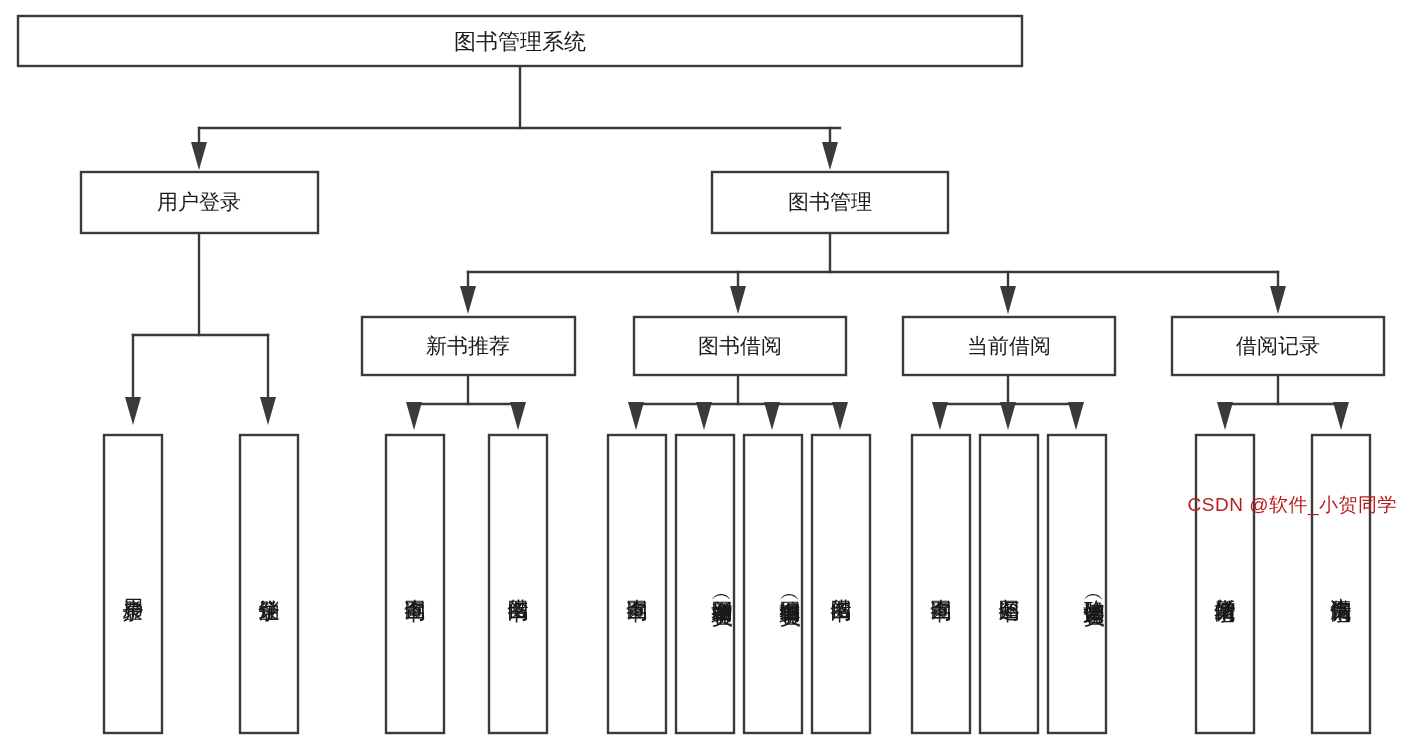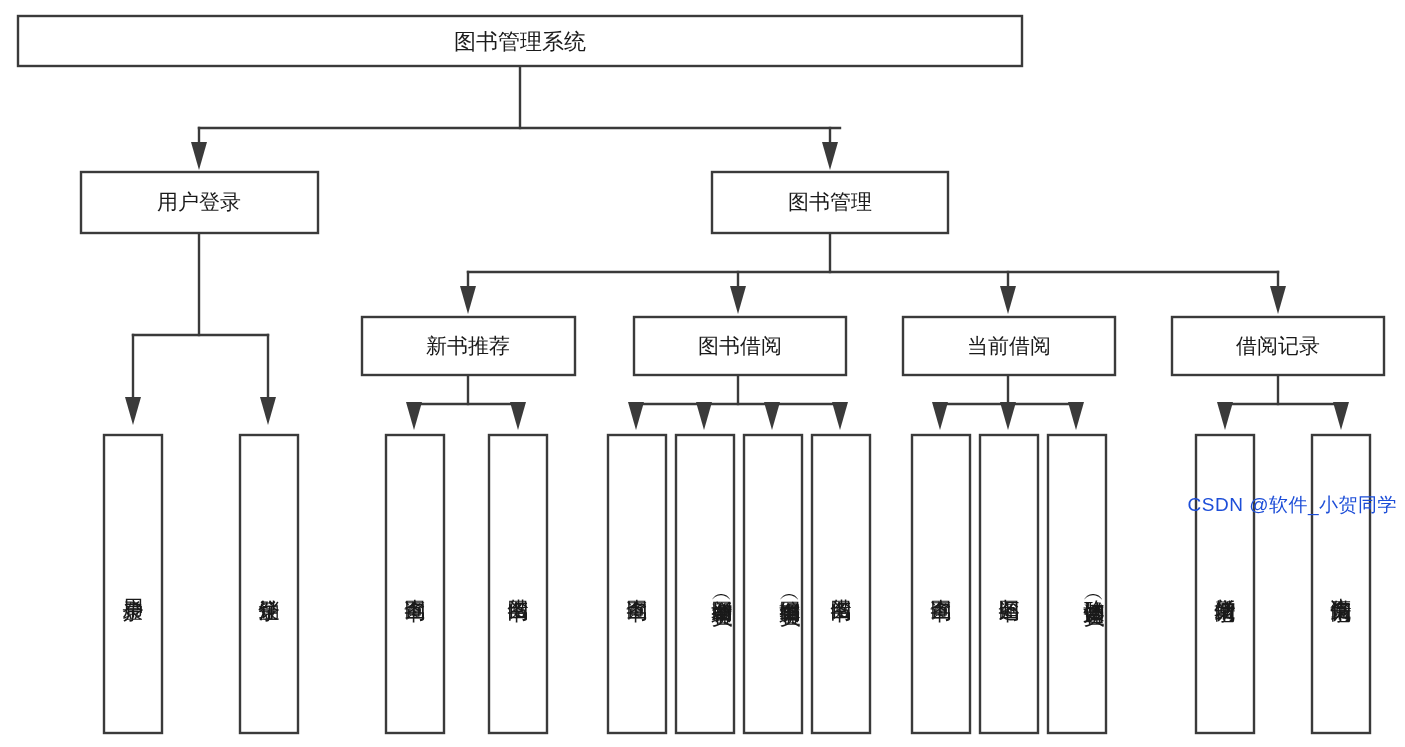--- a/index.html
+++ b/index.html
@@ -69,21 +69,21 @@
     align-items: center;
     justify-content: center;
     pointer-events: none;
   }
   .watermark {
     position: absolute;
     right: 8px;
     bottom: 6px;
     font-family: "Liberation Sans", "DejaVu Sans", sans-serif;
     font-size: 19px;
-    color: #1d4ed8;
+    color: #b91c1c;
     letter-spacing: 0.5px;
     white-space: nowrap;
   }
 </style>
 </head>
 <body>
 
 <div id="diagram-root">
 
   <svg id="tree-svg" viewBox="0 0 1405 747">

